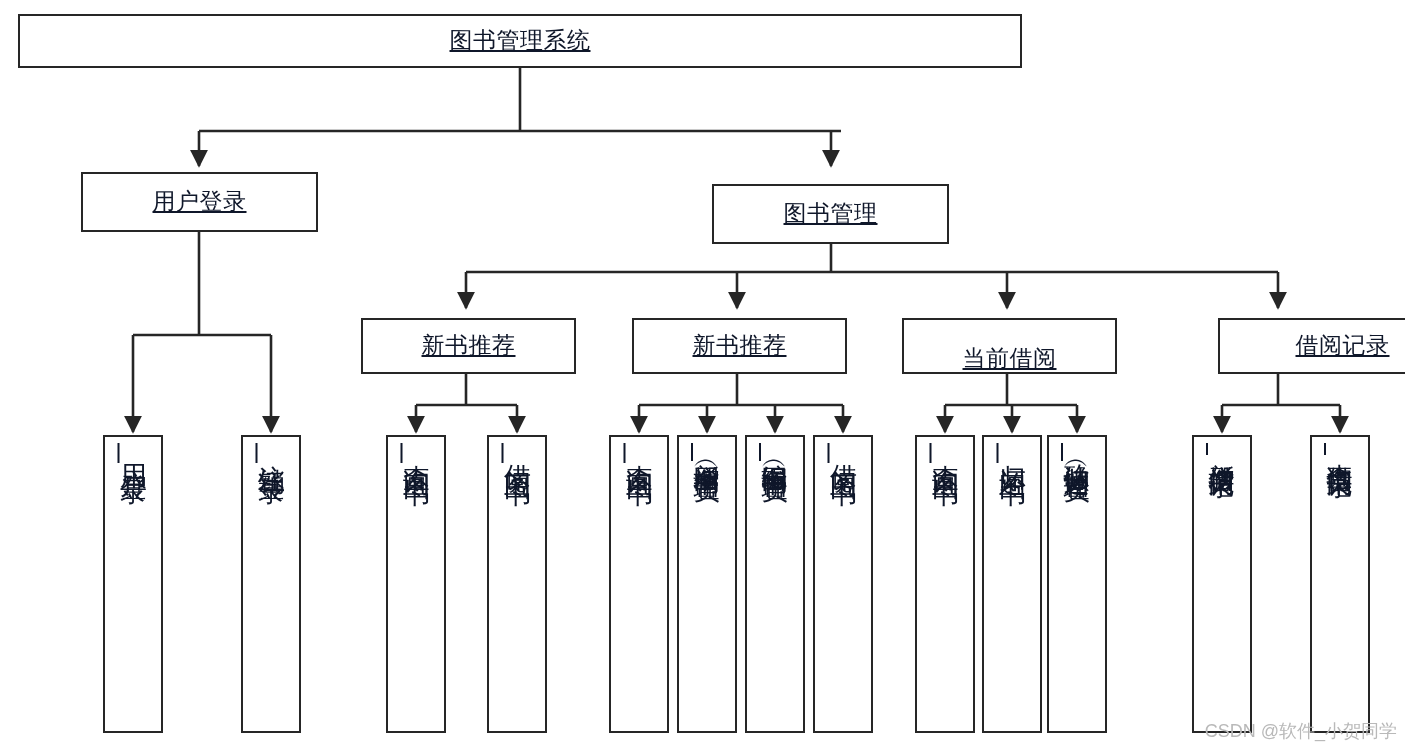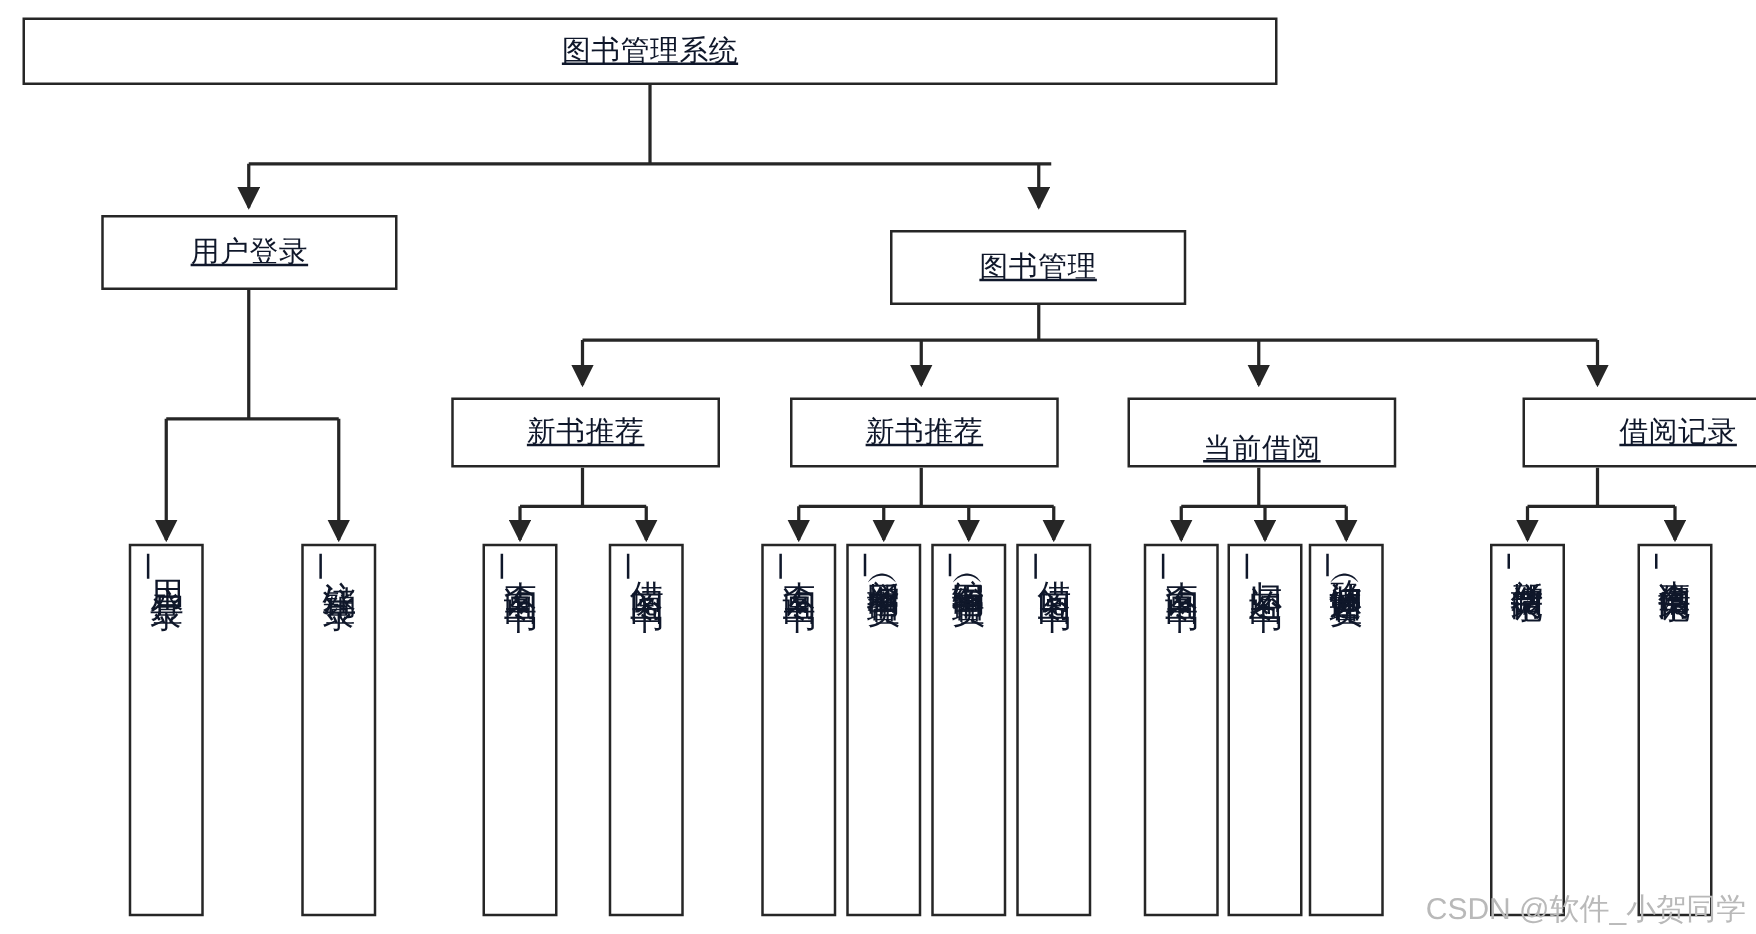--- a/index.html
+++ b/index.html
@@ -60,21 +60,21 @@
     white-space: nowrap;
   }
   .node.vert.long .node-label {
     font-size: 26px;
     letter-spacing: 2px;
   }
   #watermark {
     position: absolute;
     right: 8px;
     bottom: 4px;
-    font-size: 24px;
+    font-size: 18px;
     color: #b9b9b9;
     white-space: nowrap;
     user-select: none;
   }
 </style>
 </head>
 <body>
 
 <div id="diagram-root">
 

